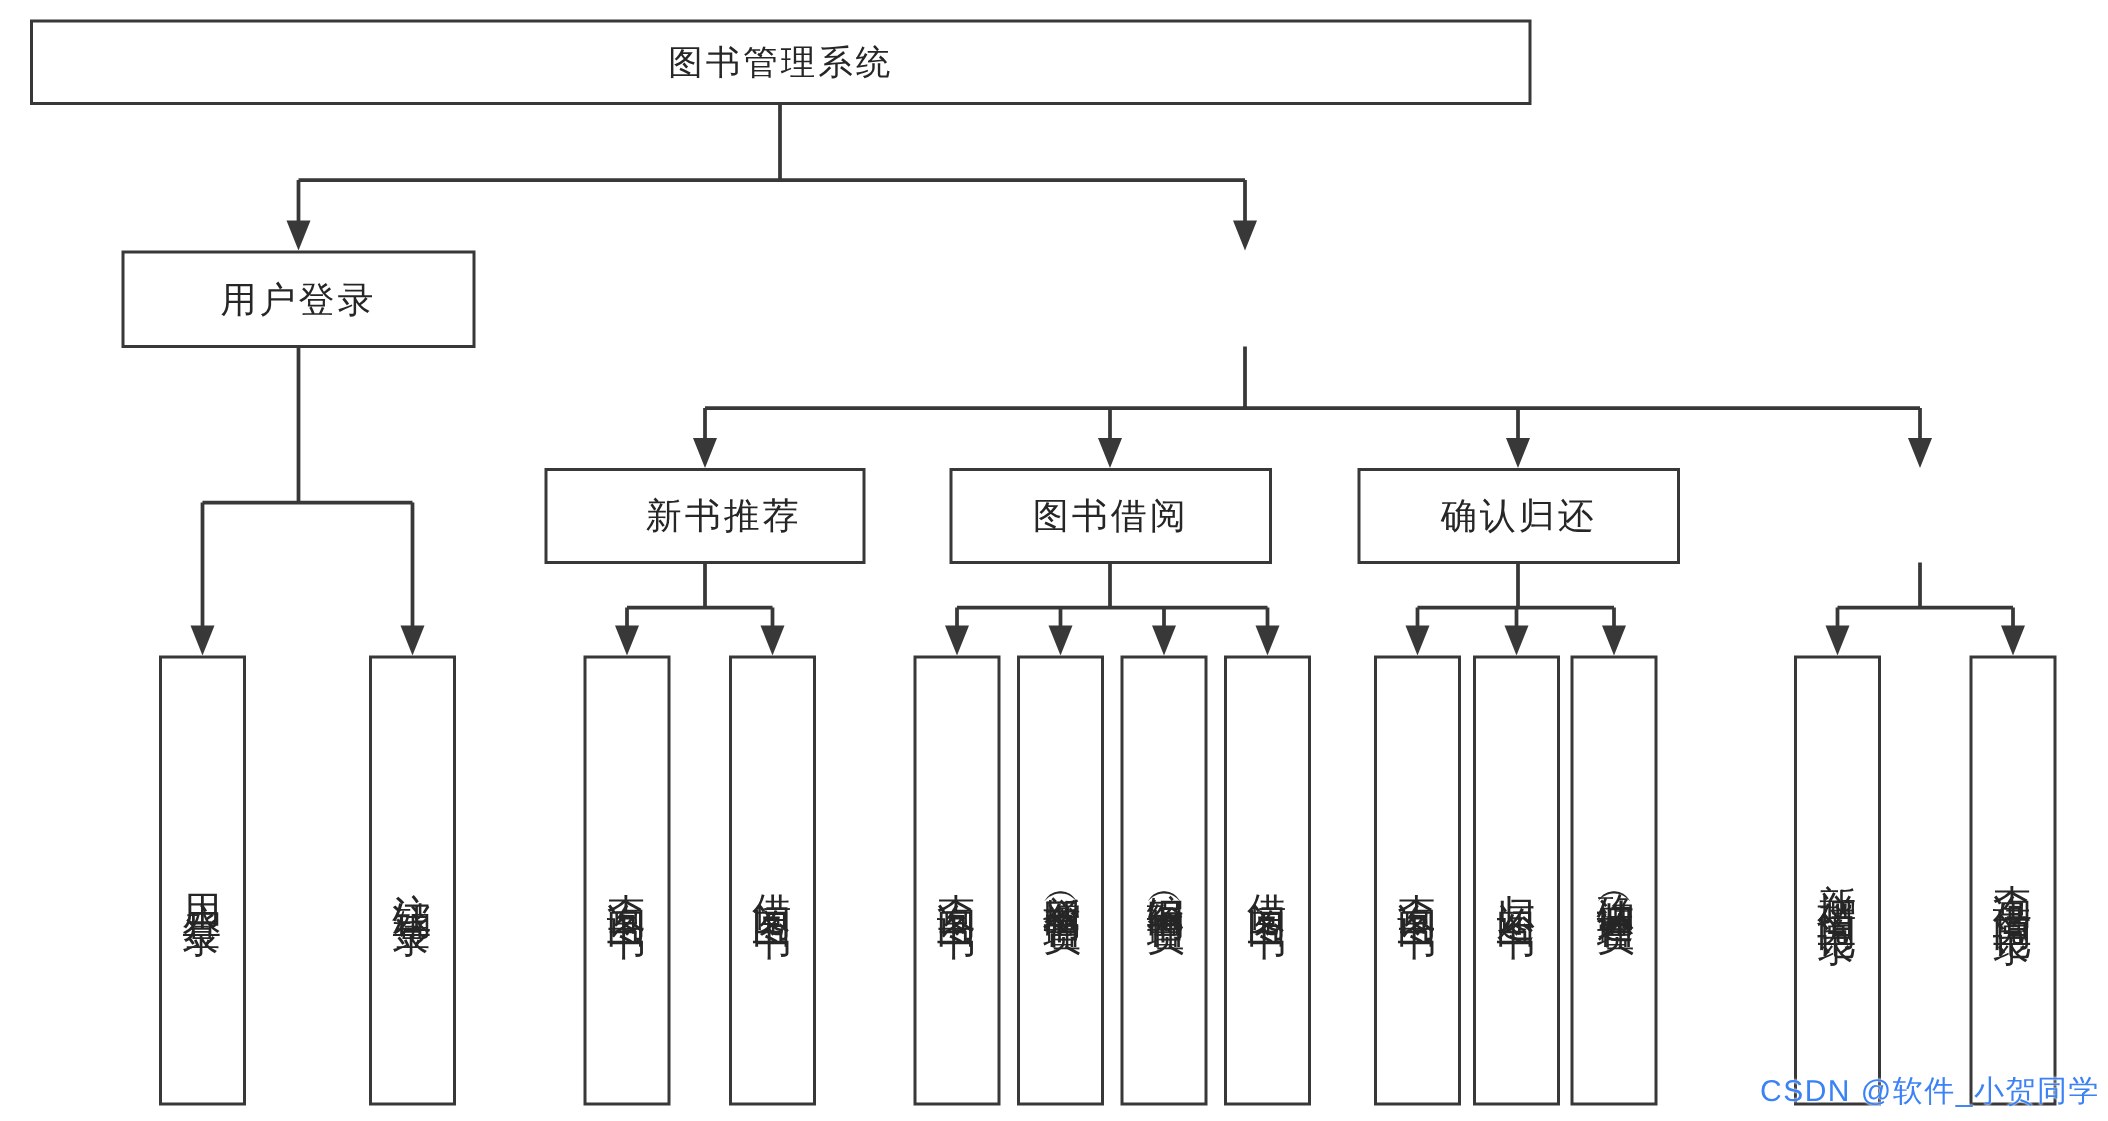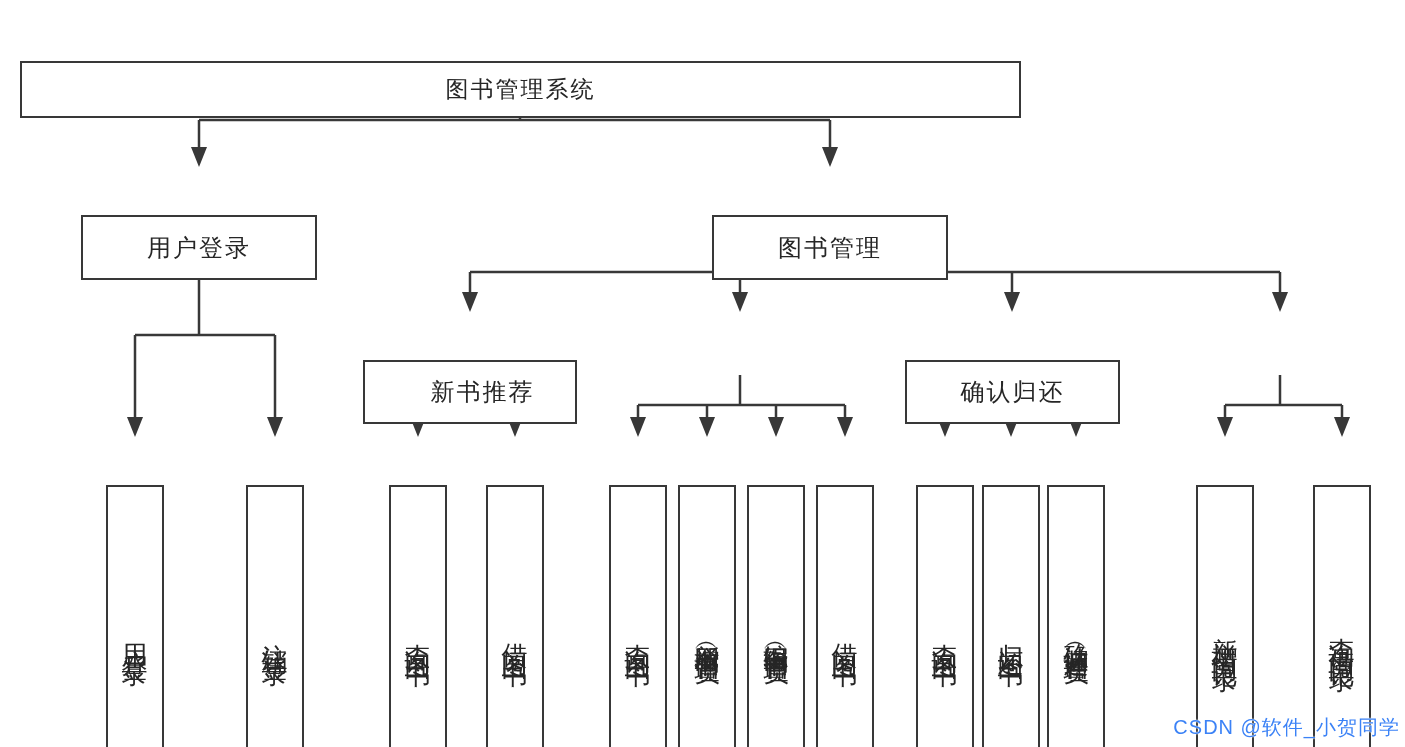--- a/index.html
+++ b/index.html
@@ -19,21 +19,20 @@
   }
   .node {
     position: absolute;
     box-sizing: border-box;
     border: 2.5px solid #383838;
     background: #ffffff;
     display: flex;
     align-items: center;
     justify-content: center;
     color: #262626;
-    margin-top: 48px;
   }
   .h-node { font-size: 24px; letter-spacing: 2px; white-space: nowrap; }
   .root-node { font-size: 23px; }
   .v-node .v-label {
     writing-mode: vertical-rl;
     text-orientation: mixed;
     font-size: 26px;
     letter-spacing: 6px;
     line-height: 1;
     white-space: nowrap;
@@ -119,26 +118,26 @@
     </g>
   </svg>
 
   <div class="node h-node root-node pos-root">
     <span>图书管理系统</span>
   </div>
 
   <div class="node h-node pos-user-login">
     <span>用户登录</span>
   </div>
-  <div class="node h-node pos-book-mgmt">
-    <span>图书管理</span>
-  </div>
 
   <div class="node h-node pos-new-books">
     <span>新书推荐</span>
+  </div>
+  <div class="node h-node pos-book-borrow">
+    <span>图书借阅</span>
   </div>
   <div class="node h-node pos-cur-borrow">
     <span>确认归还</span>
   </div>
 
   <div class="node v-node leaf pos-a1">
     <span class="v-label">用户登录</span>
   </div>
   <div class="node v-node leaf pos-a2">
     <span class="v-label">注销登录</span>

